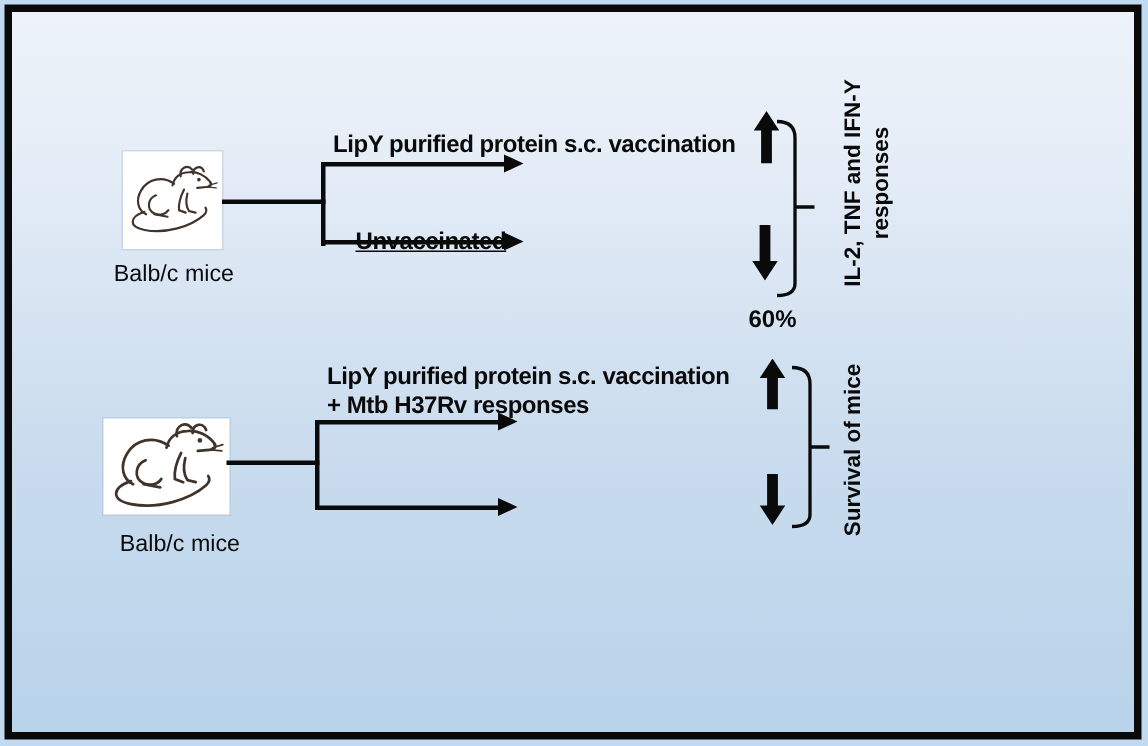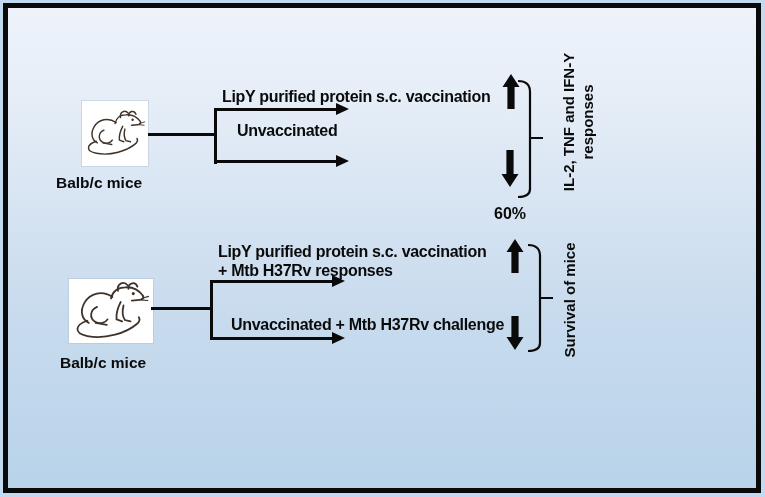--- a/index.html
+++ b/index.html
@@ -16,26 +16,26 @@
     border:5px solid #0a0a0a;
     background:linear-gradient(180deg,#eef3fa 0%,#e5edf7 20%,#cadcee 60%,#b8d3ea 100%);
     box-sizing:border-box;
   }
   .abs{position:absolute;}
   .armlabel{
     font-size:16px;font-weight:700;letter-spacing:-0.3px;
     white-space:nowrap;color:#0a0a0a;line-height:19px;
   }
   .subjlabel{
-    font-size:15.5px;font-weight:700;color:#0a0a0a;
-    text-align:left;white-space:nowrap;
+    font-size:15.5px;font-weight:400;color:#0a0a0a;
+    text-align:right;white-space:nowrap;
   }
   .pct{
     font-size:16px;font-weight:700;color:#0a0a0a;
-    white-space:nowrap;
+    text-align:center;white-space:nowrap;
   }
   .hline{background:#0a0a0a;height:3px;}
   .vline{background:#0a0a0a;width:3px;}
   .ahead{
     width:0;height:0;
     border-top:6px solid transparent;
     border-bottom:6px solid transparent;
     border-left:13px solid #0a0a0a;
   }
   .mousebox{
@@ -80,21 +80,21 @@
     <div class="abs subjlabel" style="left:56px;top:174px;width:100px;">Balb/c mice</div>
 
     <div class="abs hline" style="left:148px;top:133px;width:69px;"></div>
     <div class="abs vline" style="left:214px;top:108px;height:56px;"></div>
     <div class="abs hline" style="left:214px;top:108px;width:124px;"></div>
     <div class="abs ahead" style="left:336px;top:103px;"></div>
     <div class="abs hline" style="left:214px;top:160px;width:124px;"></div>
     <div class="abs ahead" style="left:336px;top:155px;"></div>
 
     <div class="abs armlabel" style="left:222px;top:87px;">LipY purified protein s.c. vaccination</div>
-    <div class="abs armlabel" style="left:237px;top:121px;">Unvaccinated</div>
+    <div class="abs armlabel" style="left:237px;top:152px;text-decoration:underline;">Unvaccinated</div>
 
     <div class="abs" style="left:502px;top:74px;">
       <svg width="18" height="35" viewBox="0 0 18 35">
           <polygon points="9,0 17.5,13 12.6,13 12.6,35 5.4,35 5.4,13 0.5,13" fill="#0a0a0a"></polygon>
         </svg>
     </div>
     <div class="abs" style="left:501px;top:150px;">
       <svg width="18" height="37" viewBox="0 0 18 37" style="transform:rotate(180deg)">
           <polygon points="9,0 17.5,13 12.6,13 12.6,37 5.4,37 5.4,13 0.5,13" fill="#0a0a0a"></polygon>
         </svg>
@@ -142,21 +142,20 @@
     <div class="abs vline" style="left:210px;top:50px;height:60px;"></div>
     <div class="abs hline" style="left:210px;top:50px;width:124px;"></div>
     <div class="abs ahead" style="left:332px;top:45px;"></div>
     <div class="abs hline" style="left:210px;top:107px;width:124px;"></div>
     <div class="abs ahead" style="left:332px;top:102px;"></div>
 
     <div class="abs armlabel" style="left:218px;top:12px;">
       <div>LipY purified protein s.c. vaccination</div>
       <div>+ Mtb H37Rv responses</div>
     </div>
-    <div class="abs armlabel" style="left:231px;top:85px;">Unvaccinated + Mtb H37Rv challenge</div>
 
     <div class="abs" style="left:506px;top:9px;">
       <svg width="18" height="34" viewBox="0 0 18 34">
           <polygon points="9,0 17.5,13 12.6,13 12.6,34 5.4,34 5.4,13 0.5,13" fill="#0a0a0a"></polygon>
         </svg>
     </div>
     <div class="abs" style="left:506px;top:86px;">
       <svg width="18" height="34" viewBox="0 0 18 34" style="transform:rotate(180deg)">
           <polygon points="9,0 17.5,13 12.6,13 12.6,34 5.4,34 5.4,13 0.5,13" fill="#0a0a0a"></polygon>
         </svg>

